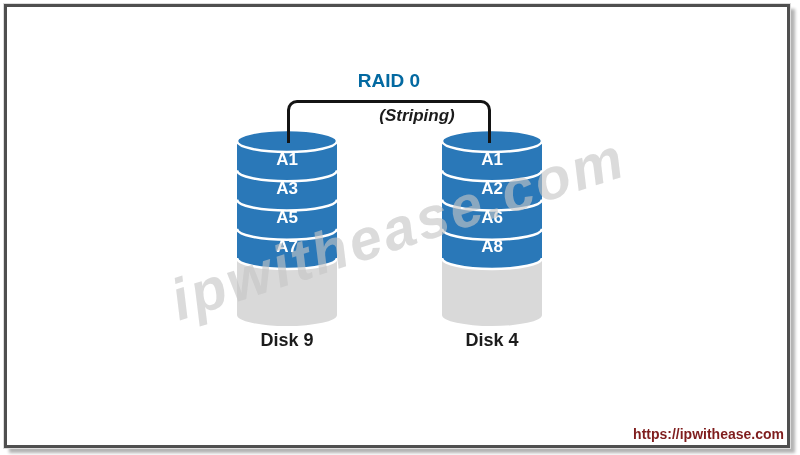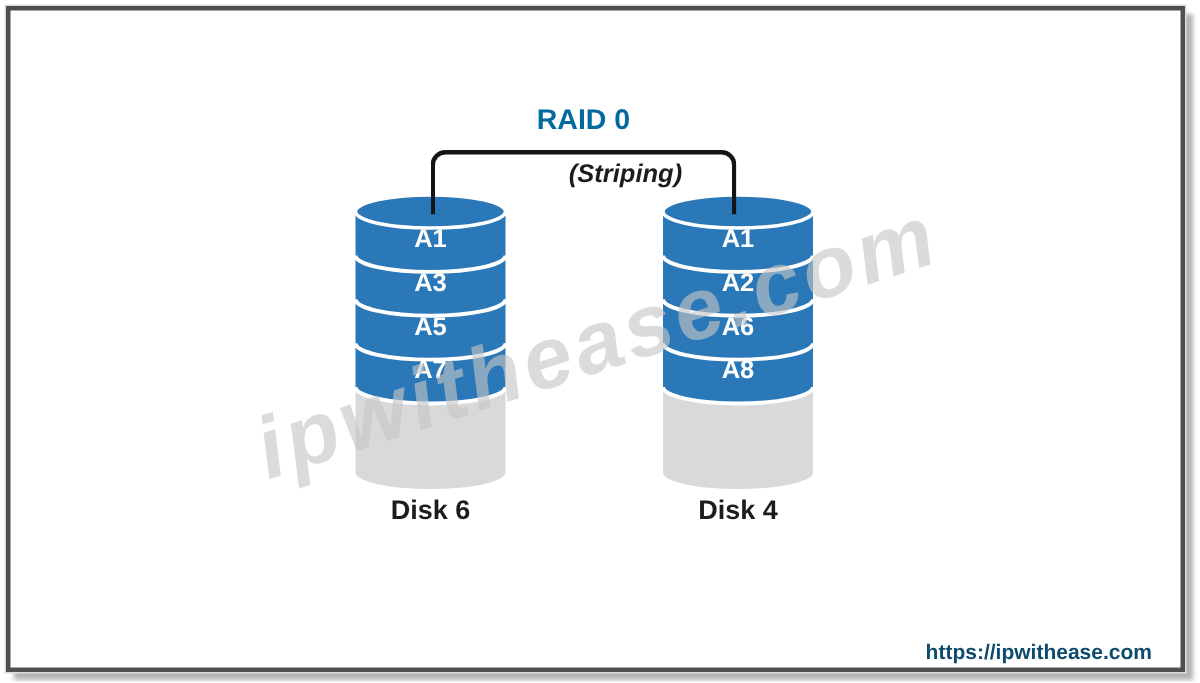--- a/index.html
+++ b/index.html
@@ -49,22 +49,22 @@
   .disk-label-0{left:217px;}
   .disk-label-1{left:422px;}
   .watermark{
     position:absolute;left:398px;top:228px;
     transform:translate(-50%,-50%) rotate(-18deg);
     white-space:nowrap;font-size:58px;font-weight:bold;font-style:italic;
     color:#c6c6c6;opacity:0.62;letter-spacing:3px;z-index:4;
     pointer-events:none;
   }
   .footer-link{
-    position:absolute;right:32px;bottom:13px;
-    font-size:14px;font-weight:bold;color:#0c4a6e;
+    position:absolute;right:16px;bottom:13px;
+    font-size:14px;font-weight:bold;color:#7f1d1d;
     text-decoration:none;z-index:3;
   }
 </style>
 </head>
 <body>
 
 <div class="stage">
   <div class="frame"></div>
 
   <div class="title">RAID 0</div>
@@ -102,19 +102,19 @@
         <path class="sep" d="M0,98.75 A50,11 0 0 0 100,98.75"></path>
         <path class="sep" d="M0,128 A50,11 0 0 0 100,128"></path>
         <text class="block-label" x="50" y="34.5">A1</text>
         <text class="block-label" x="50" y="63.8">A2</text>
         <text class="block-label" x="50" y="93">A6</text>
         <text class="block-label" x="50" y="122.3">A8</text>
       </g>
     </svg>
   </div>
 
-  <div class="disk-label disk-label-0">Disk 6</div>
+  <div class="disk-label disk-label-0">Disk 9</div>
   <div class="disk-label disk-label-1">Disk 4</div>
 
   <div class="watermark">ipwithease.com</div>
 
   <a class="footer-link" href="#">https://ipwithease.com</a>
 </div>
 
 </body></html>

